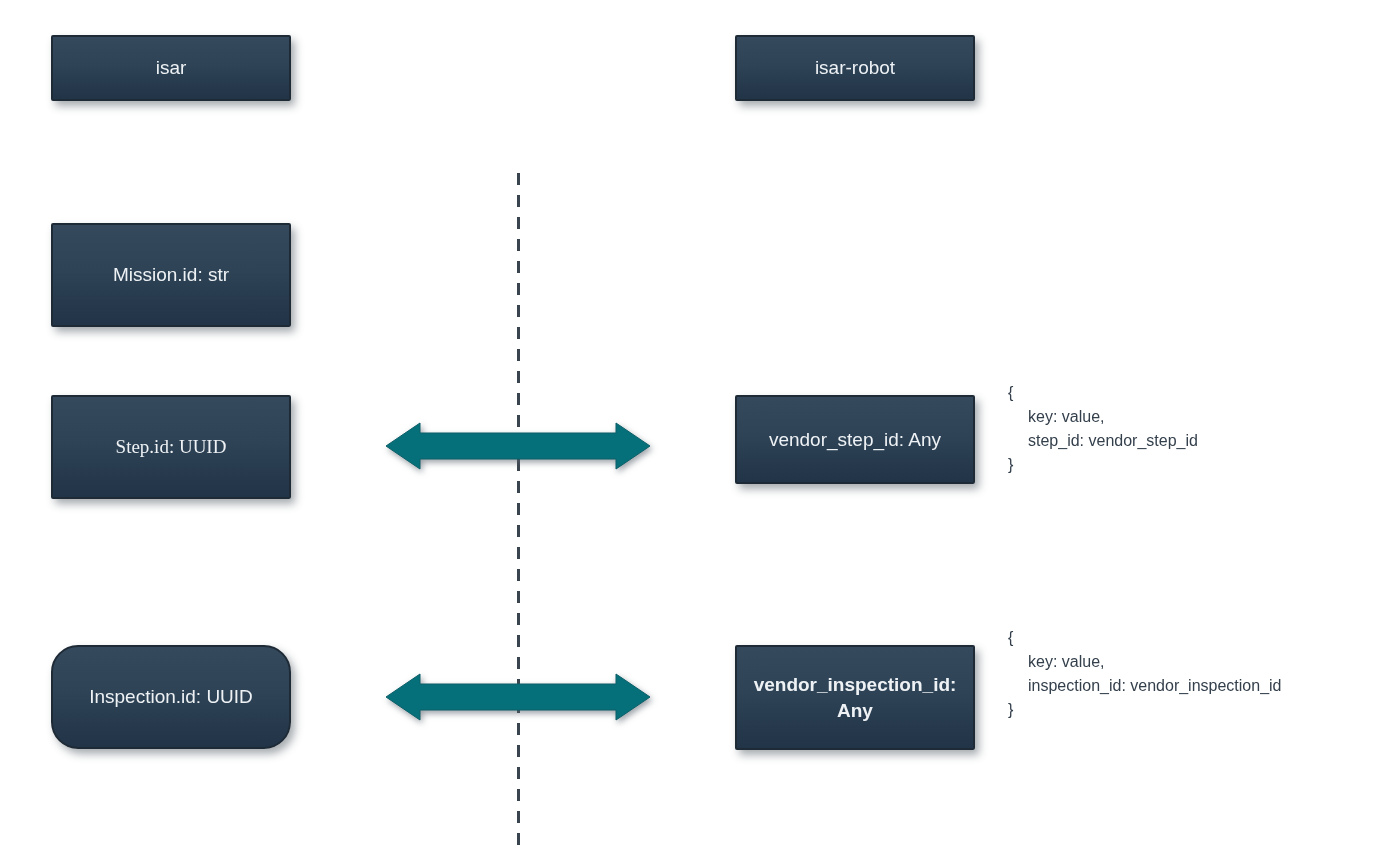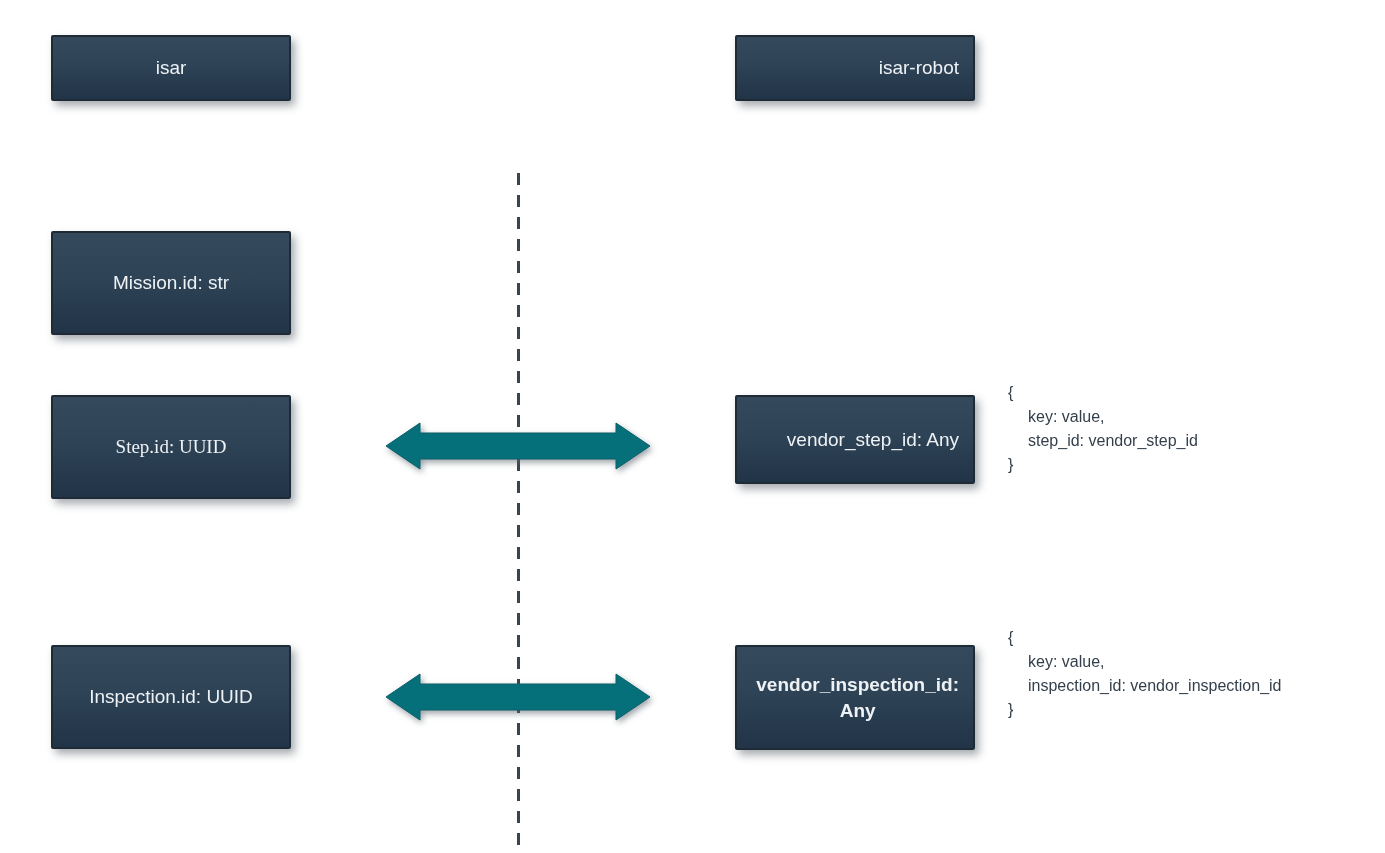--- a/index.html
+++ b/index.html
@@ -32,25 +32,25 @@
     font-size: 19px;
     line-height: 1.35;
     display: flex;
     align-items: center;
     justify-content: center;
     text-align: center;
     white-space: pre-line;
     padding: 16px 14px;
   }
   .box-col-left  { left: 51px;  width: 240px; }
-  .box-col-right { left: 735px; width: 240px; justify-content: flex-end; }
+  .box-col-right { left: 735px; width: 240px; }
   .box-header { top: 35px; height: 66px; }
-  .box-mission            { top: 231px; height: 104px; }
+  .box-mission            { top: 223px; height: 104px; }
   .box-step               { top: 395px; height: 104px; font-family: Liberation Serif, serif; }
-  .box-inspection         { top: 645px; height: 104px; }
+  .box-inspection         { top: 645px; height: 104px; border-radius: 27px; }
   .box-vendor-step        { top: 395px; height: 89px; }
   .box-vendor-inspection  { top: 645px; height: 105px; font-weight: bold; }
 
   .dashed-line {
     position: absolute;
     left: 517px;
     top: 173px;
     width: 3px;
     height: 680px;
     background: repeating-linear-gradient(to bottom,

